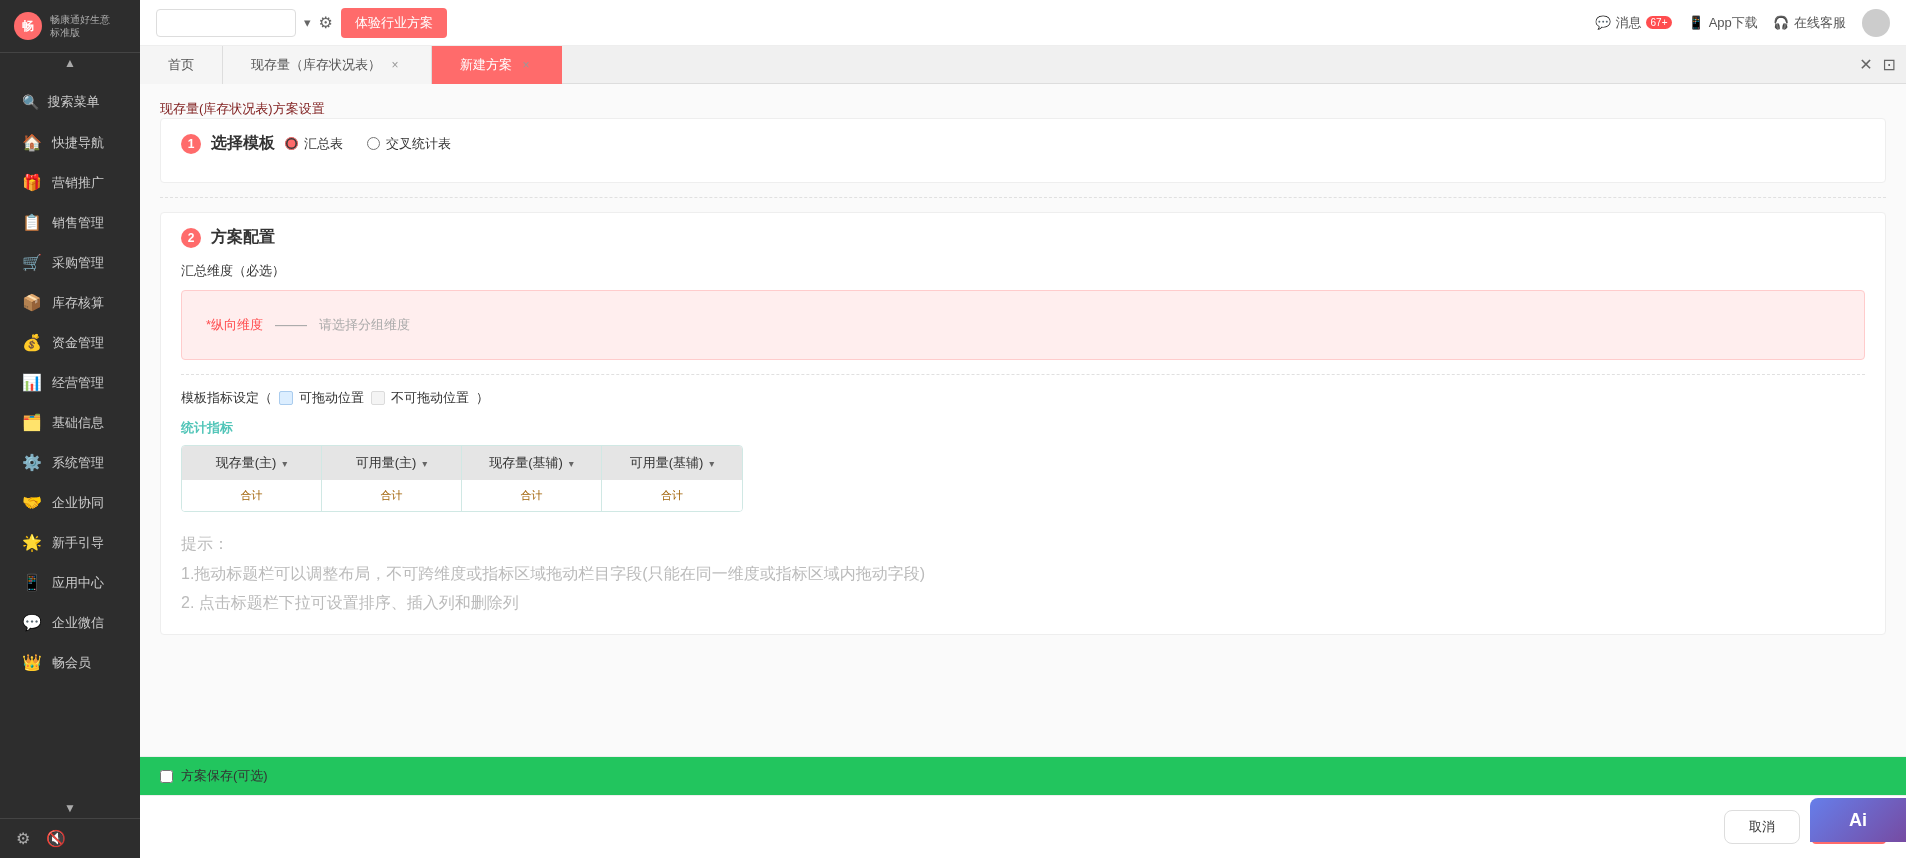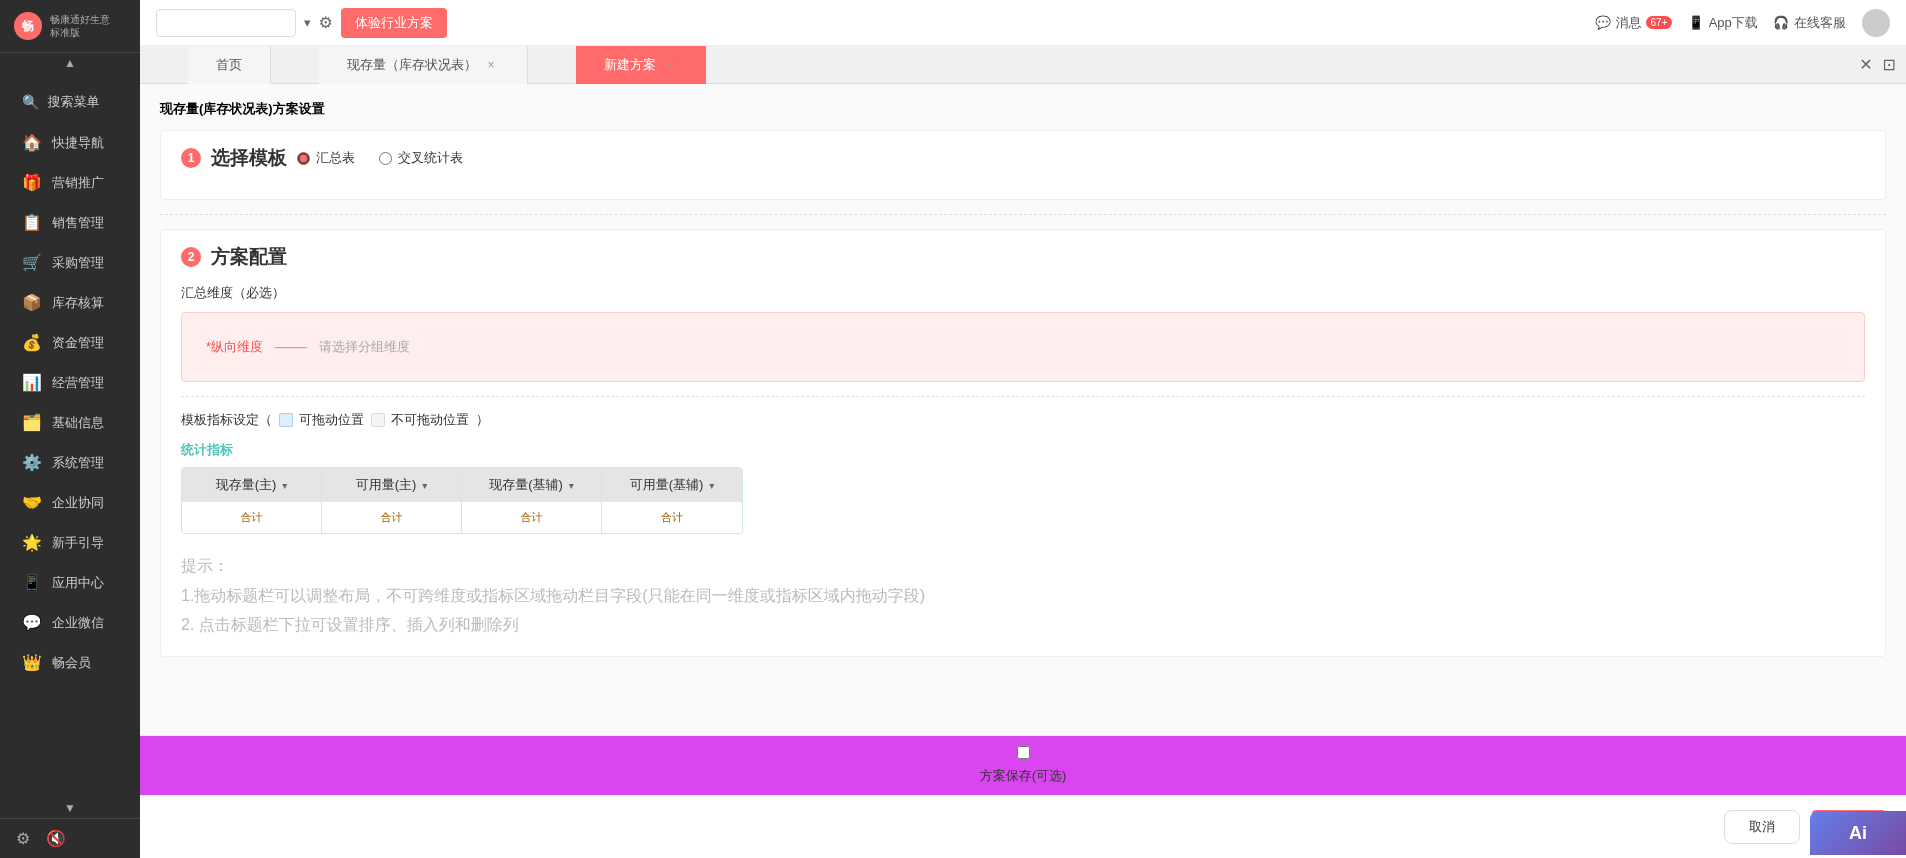--- a/index.html
+++ b/index.html
@@ -106,21 +106,20 @@
       border-bottom: 1px solid #ddd;
       gap: 0;
     }
     .tab {
       display: flex; align-items: center;
       padding: 0 28px; height: 38px;
       cursor: pointer; font-size: 13px;
       border-right: 1px solid #ddd;
       background: #f5f5f5; color: #555;
       gap: 6px;
-      margin-left: 48px;
     }
     .tab-home { font-size: 13px; }
     .tab-close {
       cursor: pointer; color: #999; font-size: 12px;
       width: 16px; height: 16px;
       display: flex; align-items: center; justify-content: center;
       border-radius: 50%;
     }
     .tab-new {
       background: #ff6b6b; color: #fff;
@@ -135,33 +134,33 @@
     .tabs-action-btn { cursor: pointer; color: #666; font-size: 16px; }
 
     
     .content {
       flex: 1;
       overflow-y: auto;
       padding: 16px 20px;
       background: #fafafa;
     }
     .page-title {
-      font-size: 13px; color: #000000; margin-bottom: 12px; font-weight: bold;
+      font-size: 13px; color: #7f1d1d; margin-bottom: 0; font-weight: normal;
     }
     .section-header {
       display: flex; align-items: center; gap: 10px;
       margin-bottom: 14px;
     }
     .section-number {
       width: 20px; height: 20px;
       background: #ff6b6b; color: #fff;
       border-radius: 50%; display: flex; align-items: center; justify-content: center;
       font-size: 12px; font-weight: bold; flex-shrink: 0;
     }
-    .section-label { font-size: 19px; font-weight: bold; color: #333; }
+    .section-label { font-size: 16px; font-weight: bold; color: #333; }
 
     
     .radio-group { display: flex; align-items: center; gap: 24px; }
     .radio-item { display: flex; align-items: center; gap: 6px; cursor: pointer; font-size: 13px; color: #333; }
     .radio-input { accent-color: #ff6b6b; }
 
     
     .divider { border: none; border-top: 1px dashed #e0e0e0; margin: 14px 0; }
 
     
@@ -240,24 +239,24 @@
     .col-chevron { font-size: 10px; color: #666; }
 
     
     .tips-section {
       padding: 16px 0 0 0;
     }
     .tips-item { font-size: 16px; color: #bbb; margin-bottom: 4px; line-height: 1.6; }
 
     
     .footer-bar {
-      background: #d946ef;
+      background: #22c55e;
       border-top: 1px solid #eee;
       padding: 10px 20px;
-      display: flex; align-items: center; gap: 8px; flex-direction: column;
+      display: flex; align-items: center; gap: 8px;
     }
     .footer-checkbox { accent-color: #ff6b6b; cursor: pointer; }
     .footer-save-label { font-size: 13px; color: #333; }
 
     
     .bottom-actions {
       background: #fff;
       border-top: 1px solid #eee;
       padding: 14px 20px;
       display: flex; justify-content: flex-end; gap: 12px;
@@ -269,21 +268,21 @@
     }
     .btn-query {
       border: none; background: #ff6b6b;
       color: #fff; border-radius: 4px;
       padding: 7px 24px; font-size: 13px; cursor: pointer;
     }
 
     
     .ai-float {
       position: fixed;
-      right: 0; bottom: 3px;
+      right: 0; bottom: 16px;
       width: 96px; height: 44px;
       background: linear-gradient(135deg, #667eea 0%, #764ba2 100%);
       border-radius: 8px 0 0 0;
       display: flex; align-items: center; justify-content: center;
       color: #fff; font-size: 18px; font-weight: bold;
       cursor: pointer;
       z-index: 9999;
     }
   </style>
 </head>

